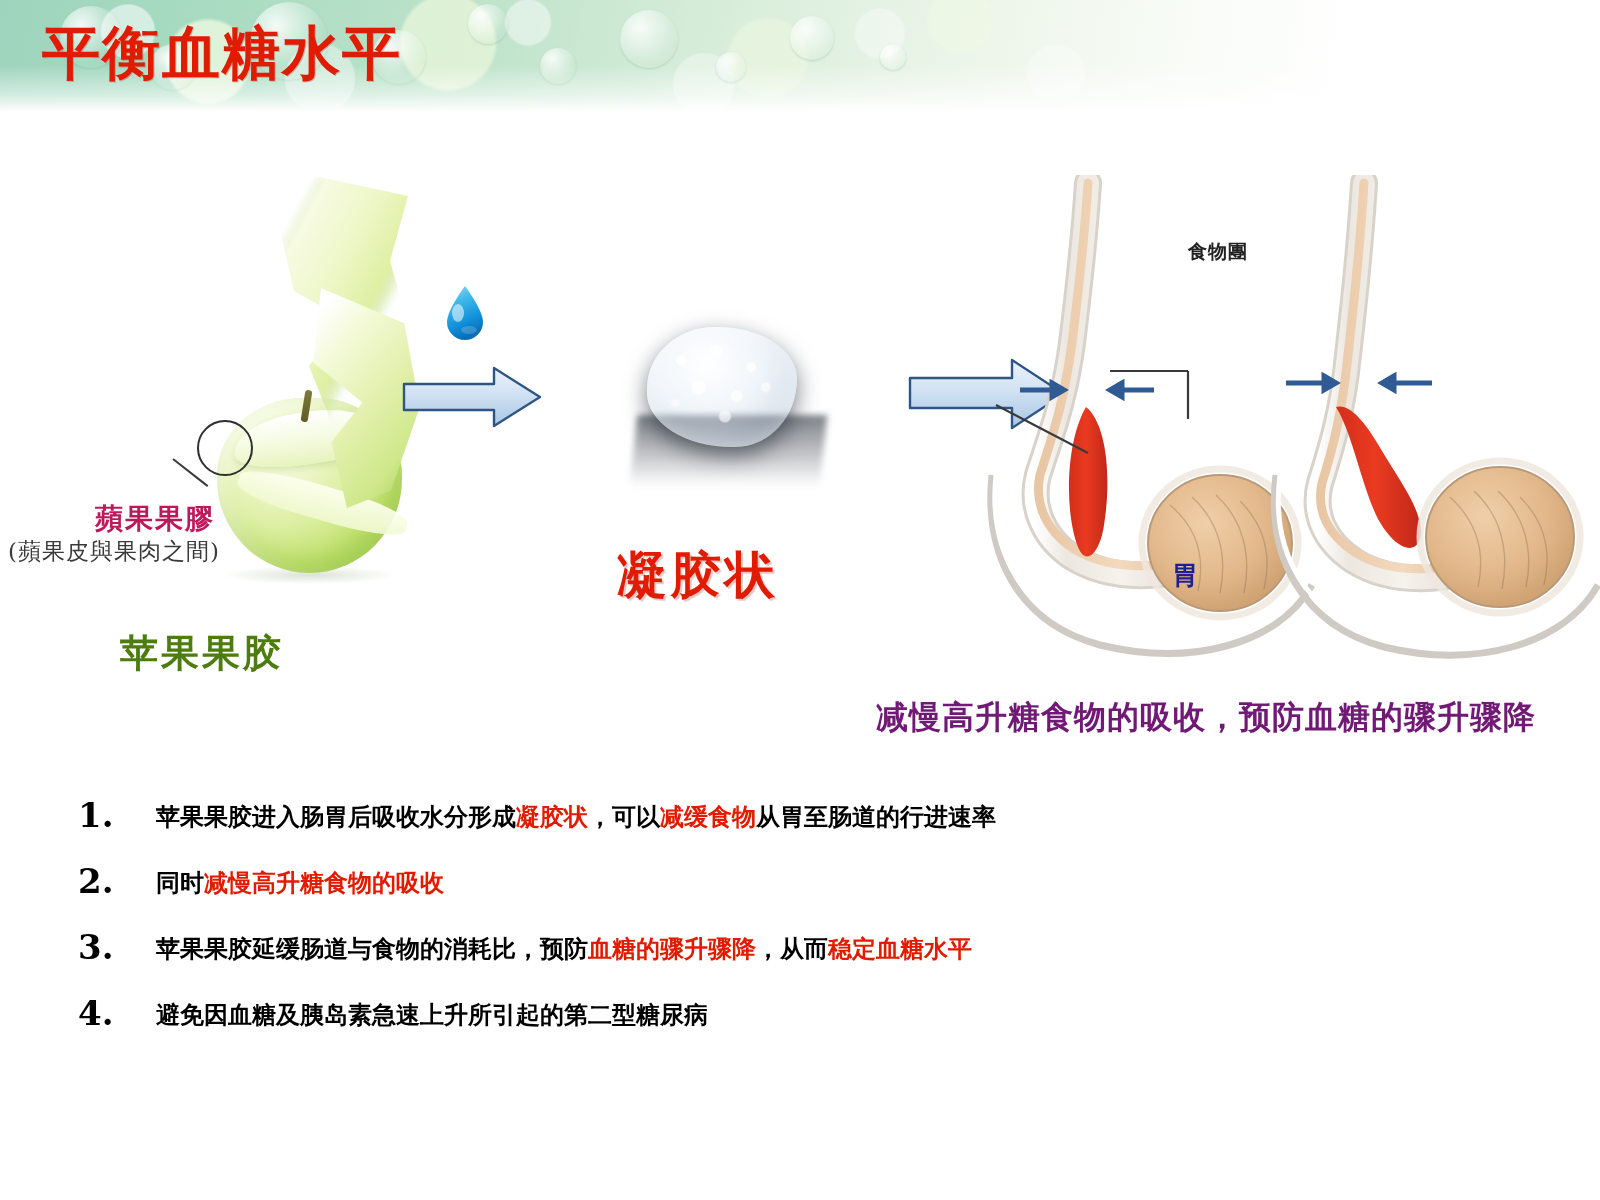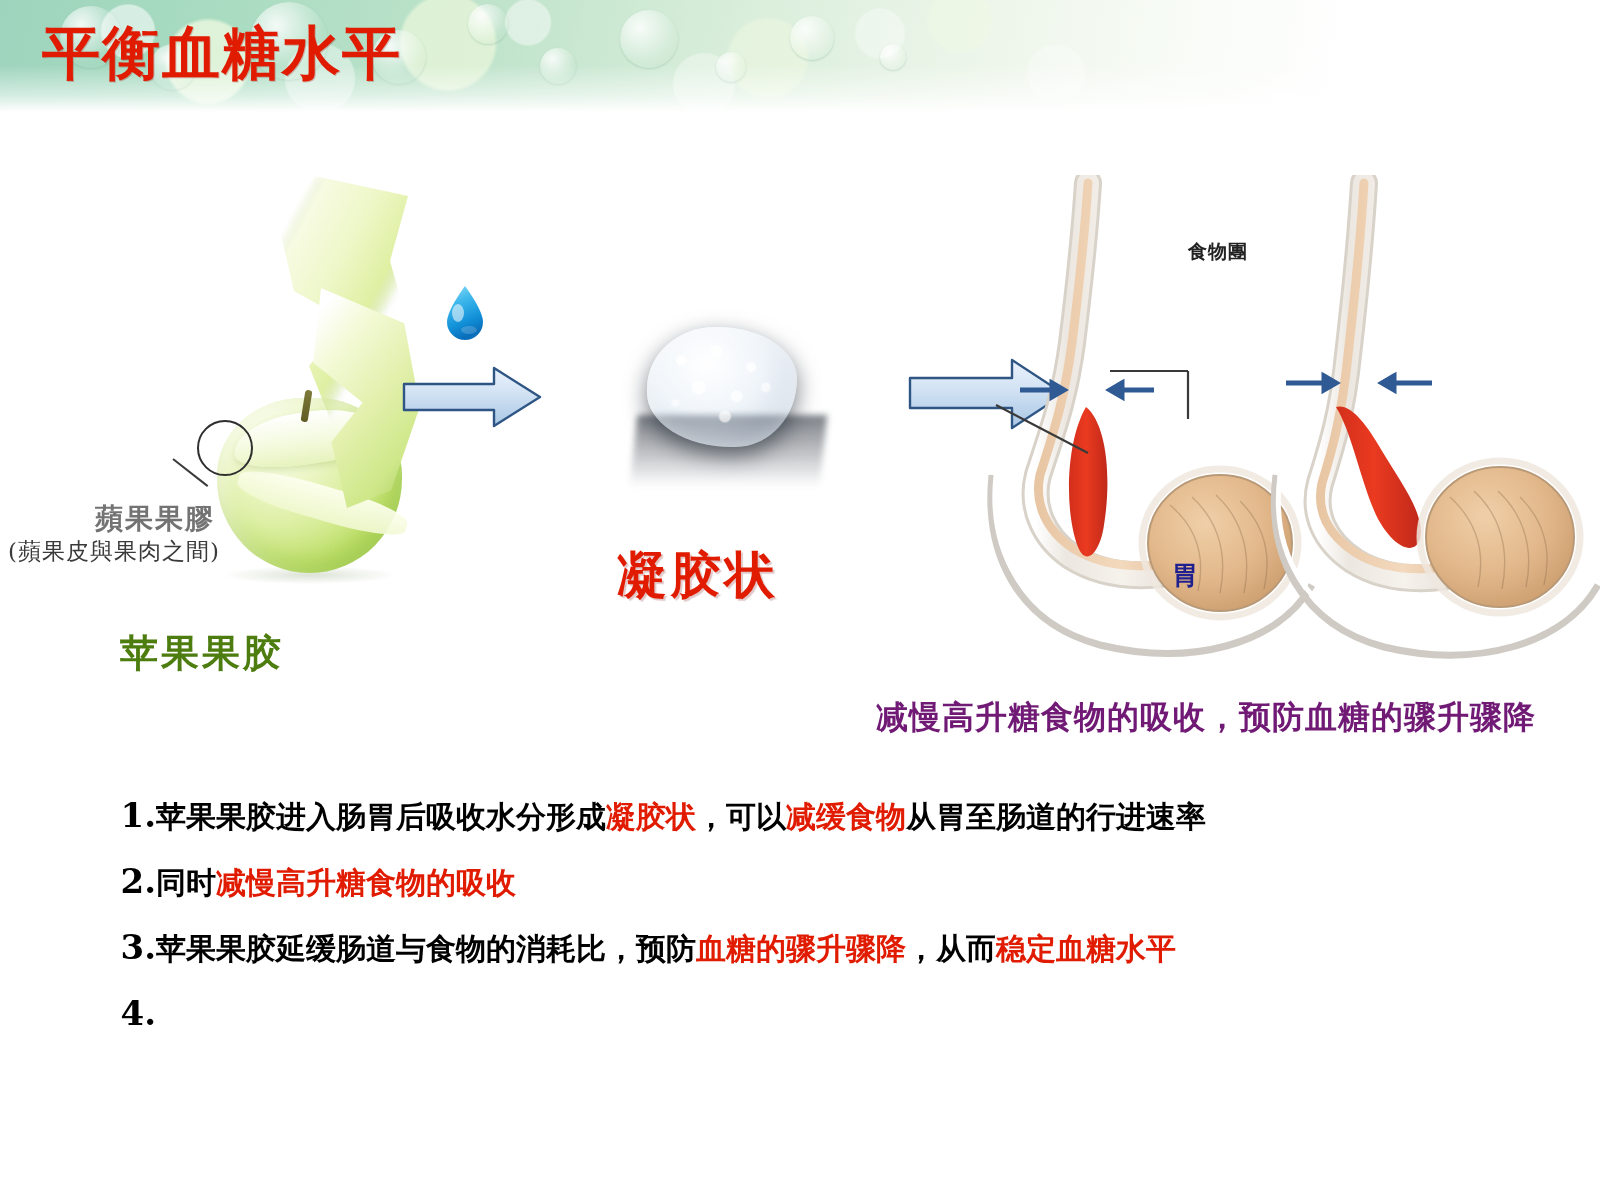--- a/index.html
+++ b/index.html
@@ -4,21 +4,21 @@
 <title>平衡血糖水平</title>
 <style>
   html,body{margin:0;padding:0;}
   body{
     width:1600px;height:1200px;
     background:#ffffff;
     font-family:"DejaVu Sans","Liberation Sans",sans-serif;
     overflow:hidden;
     position:relative;
   }
-  #slide{position:relative;width:1600px;height:1200px;overflow:hidden;background:#fff;text-align:right;}
+  #slide{position:relative;width:1600px;height:1200px;overflow:hidden;background:#fff;}
 
   
   .banner{
     position:absolute;left:0;top:0;width:1600px;height:112px;
     background:
       radial-gradient(circle at 8% 28%, rgba(255,255,255,.55) 0 26px, rgba(255,255,255,0) 28px),
       radial-gradient(circle at 20% 70%, rgba(255,255,255,.40) 0 34px, rgba(255,255,255,0) 36px),
       radial-gradient(circle at 33% 20%, rgba(255,255,255,.45) 0 22px, rgba(255,255,255,0) 24px),
       radial-gradient(circle at 44% 75%, rgba(255,255,255,.35) 0 30px, rgba(255,255,255,0) 32px),
       radial-gradient(circle at 55% 30%, rgba(255,255,255,.35) 0 24px, rgba(255,255,255,0) 26px),
@@ -94,21 +94,21 @@
   .apple-circle{
     position:absolute;left:22px;top:252px;width:52px;height:52px;
     border:2px solid #2f2f2f;border-radius:50%;
   }
   .apple-pointer{
     position:absolute;left:-2px;top:290px;width:44px;height:2px;
     background:#3a3a3a;transform:rotate(38deg);transform-origin:left center;
   }
   .label-pectin{
     position:absolute;left:95px;top:500px;
-    font-size:28px;font-weight:700;color:#737373;
+    font-size:28px;font-weight:700;color:#be185d;
     font-family:"DejaVu Serif","Liberation Serif",serif;
     letter-spacing:2px;white-space:nowrap;
     text-shadow:1px 1px 0 rgba(255,255,255,.85);
   }
   .label-pectin-sub{
     position:absolute;left:8px;top:536px;
     font-size:23px;font-weight:400;color:#3a3a3a;
     font-family:"DejaVu Serif","Liberation Serif",serif;
     letter-spacing:1px;white-space:nowrap;
   }
@@ -193,21 +193,21 @@
 
   
   .list{position:absolute;left:78px;top:795px;width:1470px;}
   .list-item{display:flex;align-items:flex-start;margin-bottom:22px;}
   .li-num{
     width:78px;flex:0 0 78px;
     font-size:34px;font-weight:700;color:#000;
     font-family:"DejaVu Serif","Liberation Serif",serif;
   }
   .li-text{
-    font-size:30px;line-height:44px;color:#000;font-weight:700;
+    font-size:24px;line-height:44px;color:#000;font-weight:700;
     font-family:"DejaVu Serif","Liberation Serif",serif;
     letter-spacing:0px;
   }
   .li-text .r{color:#e01b00;}
 </style>
 </head>
 <body>
 
 <div id="slide">
 
@@ -382,16 +382,17 @@
     <div class="list-item">
       <div class="li-num">2.</div>
       <div class="li-text"><span>同时</span><span class="r">减慢高升糖食物的吸收</span></div>
     </div>
     <div class="list-item">
       <div class="li-num">3.</div>
       <div class="li-text"><span>苹果果胶延缓肠道与食物的消耗比，预防</span><span class="r">血糖的骤升骤降</span><span>，从而</span><span class="r">稳定血糖水平</span></div>
     </div>
     <div class="list-item">
       <div class="li-num">4.</div>
+      <div class="li-text"><span>避免因血糖及胰岛素急速上升所引起的第二型糖尿病</span></div>
     </div>
   </div>
 
 </div>
 
 </body></html>

